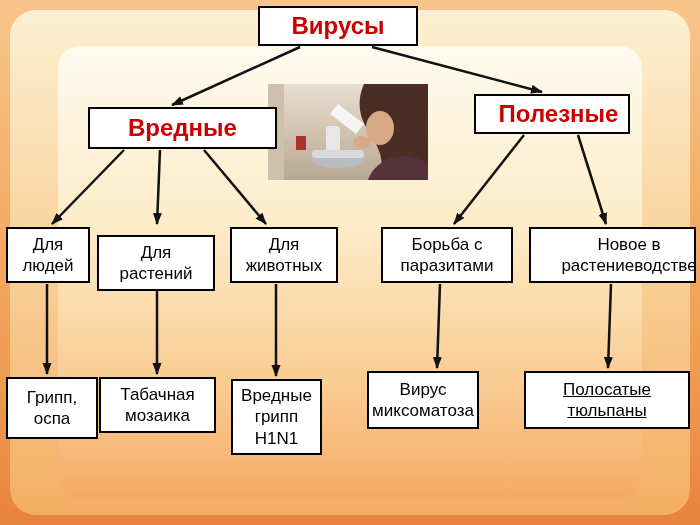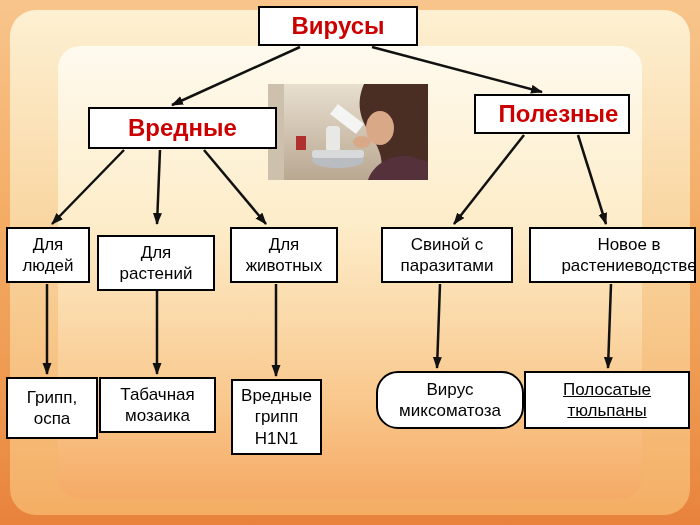--- a/index.html
+++ b/index.html
@@ -96,26 +96,26 @@
   <div class="box red" style="left:88px;top:107px;width:189px;height:42px;">Вредные</div>
 
   <div class="box red" style="left:474px;top:94px;width:156px;height:40px;padding-left:19px;">Полезные</div>
 
   <div class="box" style="left:6px;top:227px;width:84px;height:56px;">Для людей</div>
 
   <div class="box" style="left:97px;top:235px;width:118px;height:56px;">Для растений</div>
 
   <div class="box" style="left:222px;top:227px;width:108px;height:56px;margin-left:8px;">Для животных</div>
 
-  <div class="box" style="left:381px;top:227px;width:132px;height:56px;">Свиной с паразитами</div>
+  <div class="box" style="left:381px;top:227px;width:132px;height:56px;">Борьба с паразитами</div>
 
   <div class="box" style="left:529px;top:227px;width:167px;height:56px;padding-left:39px;">Новое в растениеводстве</div>
 
   <div class="box" style="left:6px;top:377px;width:92px;height:62px;text-align:center;">Грипп, оспа</div>
 
   <div class="box" style="left:99px;top:377px;width:117px;height:56px;">Табачная мозаика</div>
 
   <div class="box" style="left:231px;top:379px;width:91px;height:76px;">Вредные грипп H1N1</div>
 
-  <div class="box" style="left:376px;top:371px;width:148px;height:58px;border-radius:22px;">Вирус миксоматоза</div>
+  <div class="box" style="left:367px;top:371px;width:112px;height:58px;">Вирус миксоматоза</div>
 
   <div class="box" style="left:524px;top:371px;width:166px;height:58px;text-decoration:underline;">Полосатые тюльпаны</div>
 </div>
 
 </body></html>

